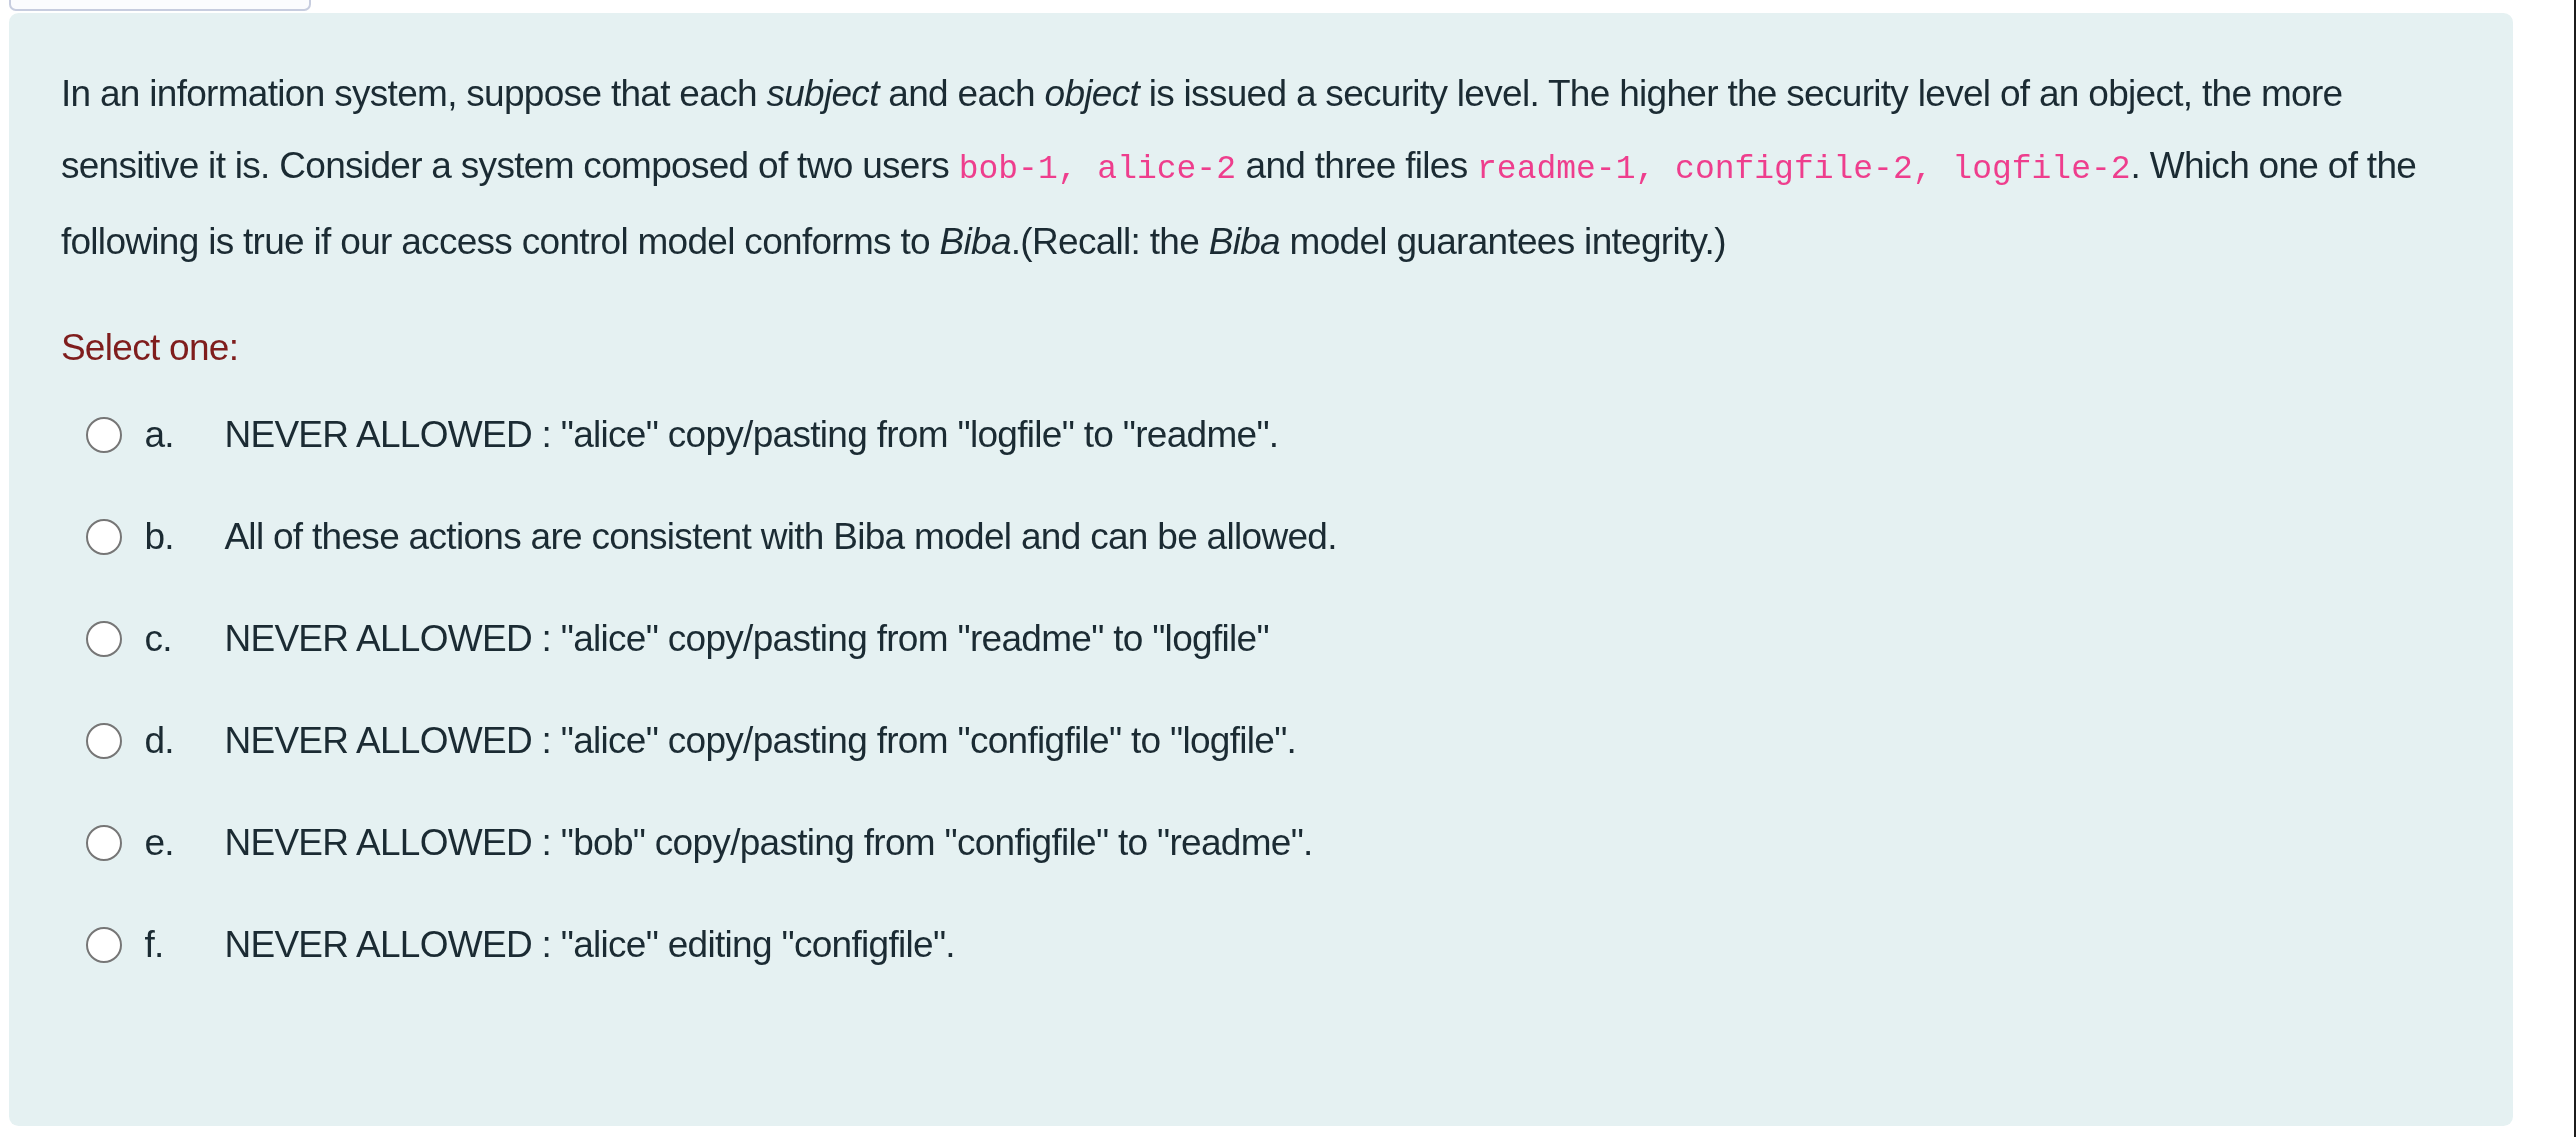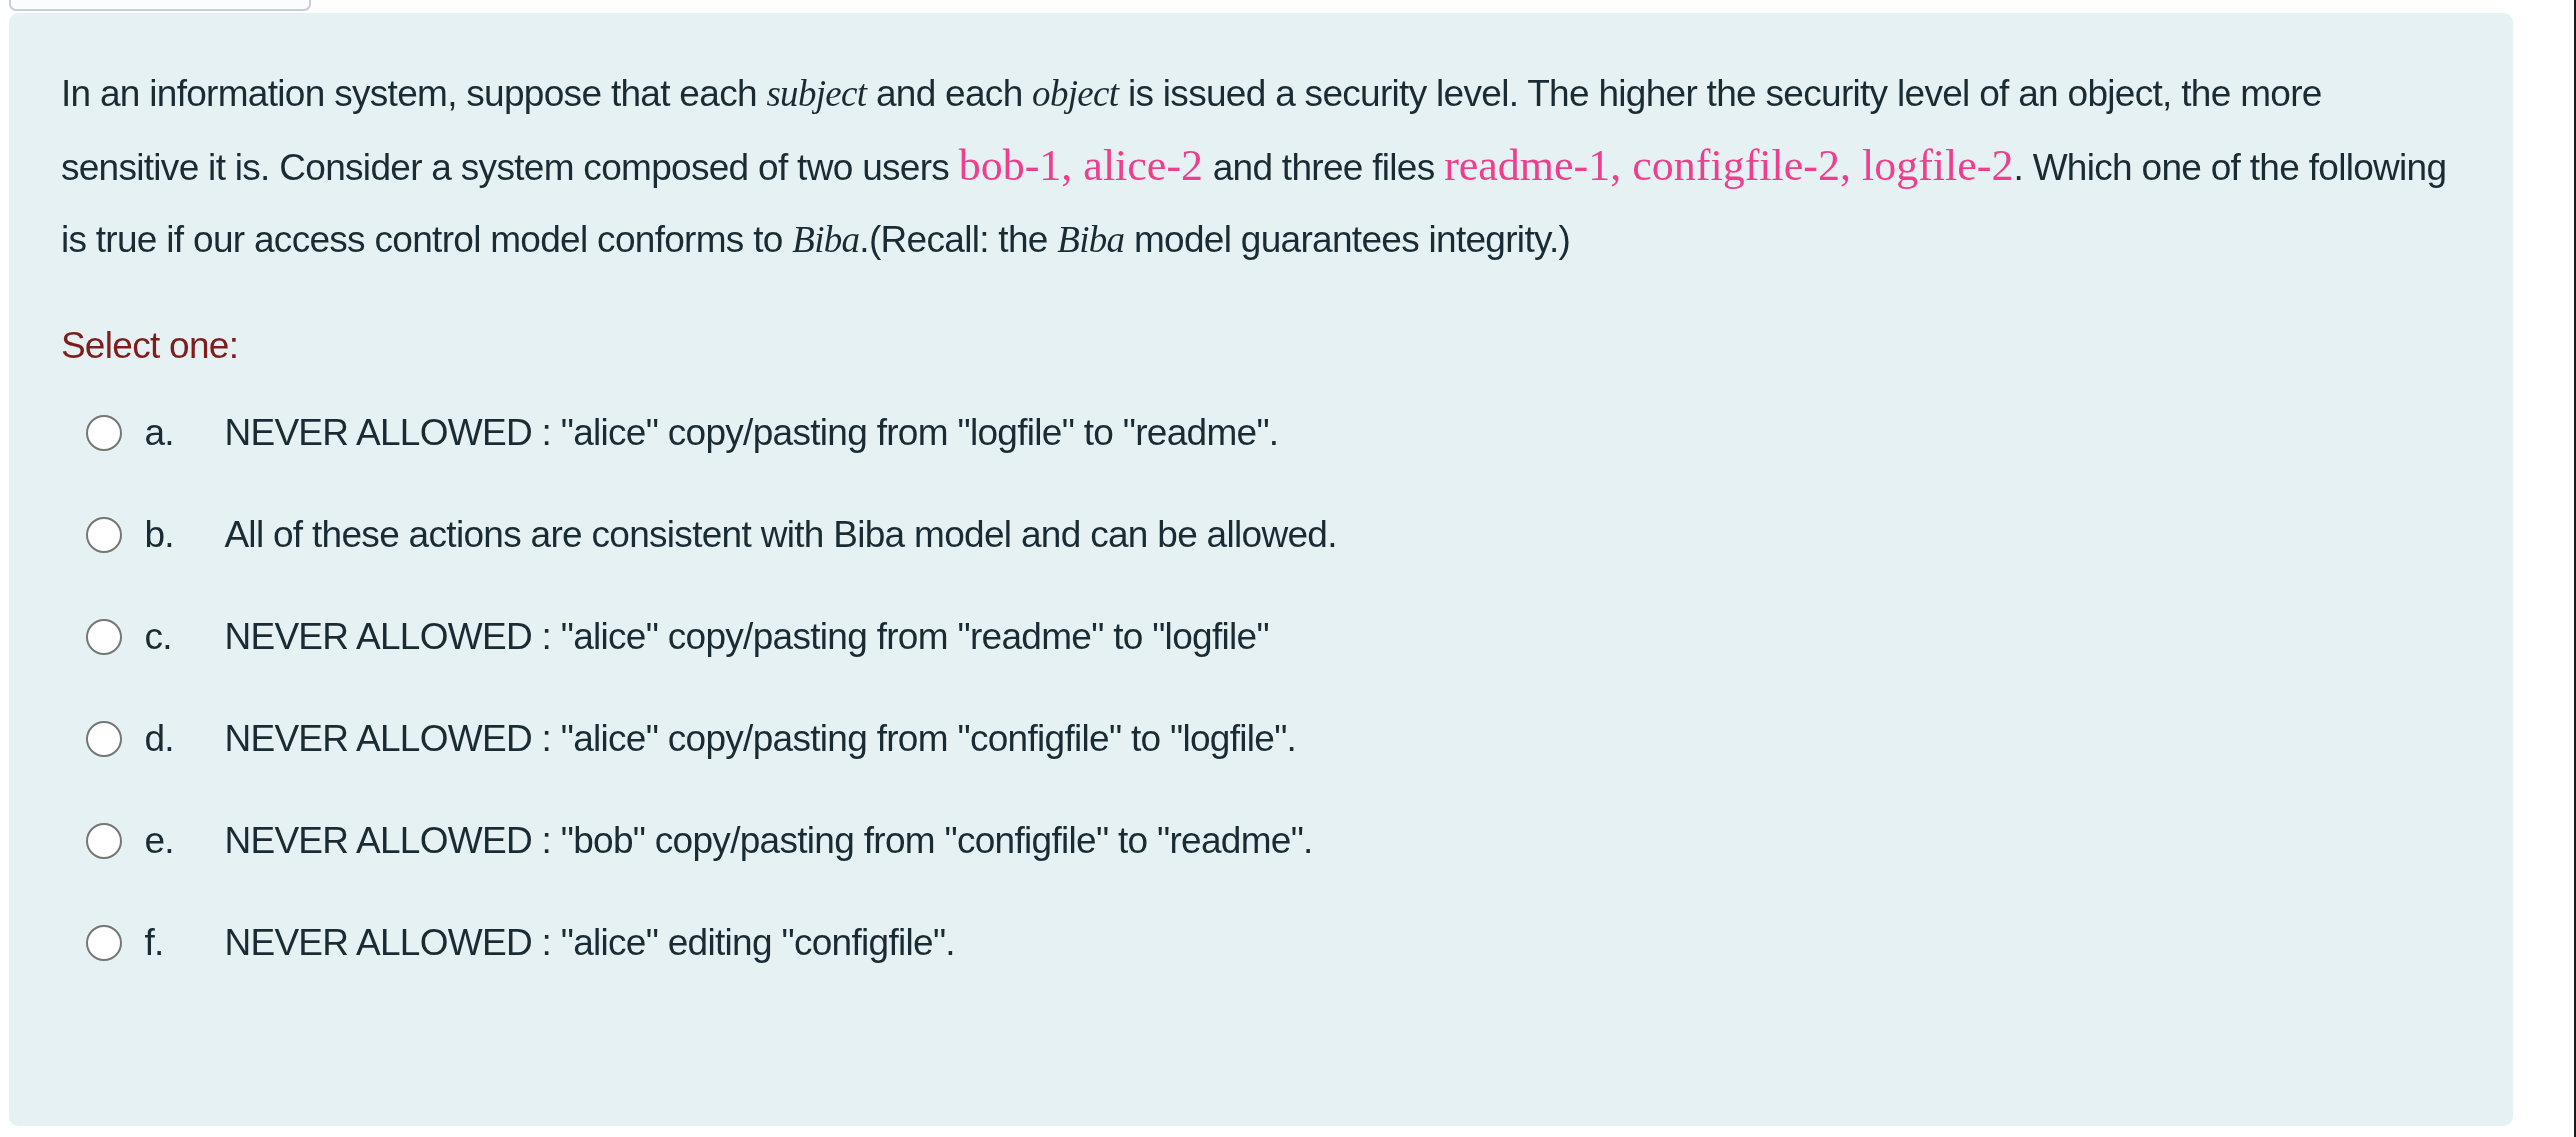--- a/index.html
+++ b/index.html
@@ -23,25 +23,25 @@
     background:#e5f1f2;
     border-radius:9.5px;
     box-sizing:border-box;
     padding:45px 48px 0 52px;
     color:#1b2b33;
   }
   .question-text{
     font-size:37px;line-height:72px;letter-spacing:-0.7px;
     margin:0;
   }
-  .q-italic{font-style:italic;font-family:Liberation Serif, serif;}
+  .q-italic{font-style:italic;}
   .q-code{
-    font-family:Liberation Serif, serif;
+    font-family:Liberation Mono, monospace;
     color:#ee3e8d;
-    font-size:44px;letter-spacing:0;
+    font-size:33px;letter-spacing:0;
   }
   .select-prompt{
     margin-top:34px;
     font-size:37px;line-height:72px;letter-spacing:-0.7px;
     color:#7f1d1d;
   }
   .options{margin-top:0;}
   .option-row{
     display:flex;align-items:center;
     height:102px;

